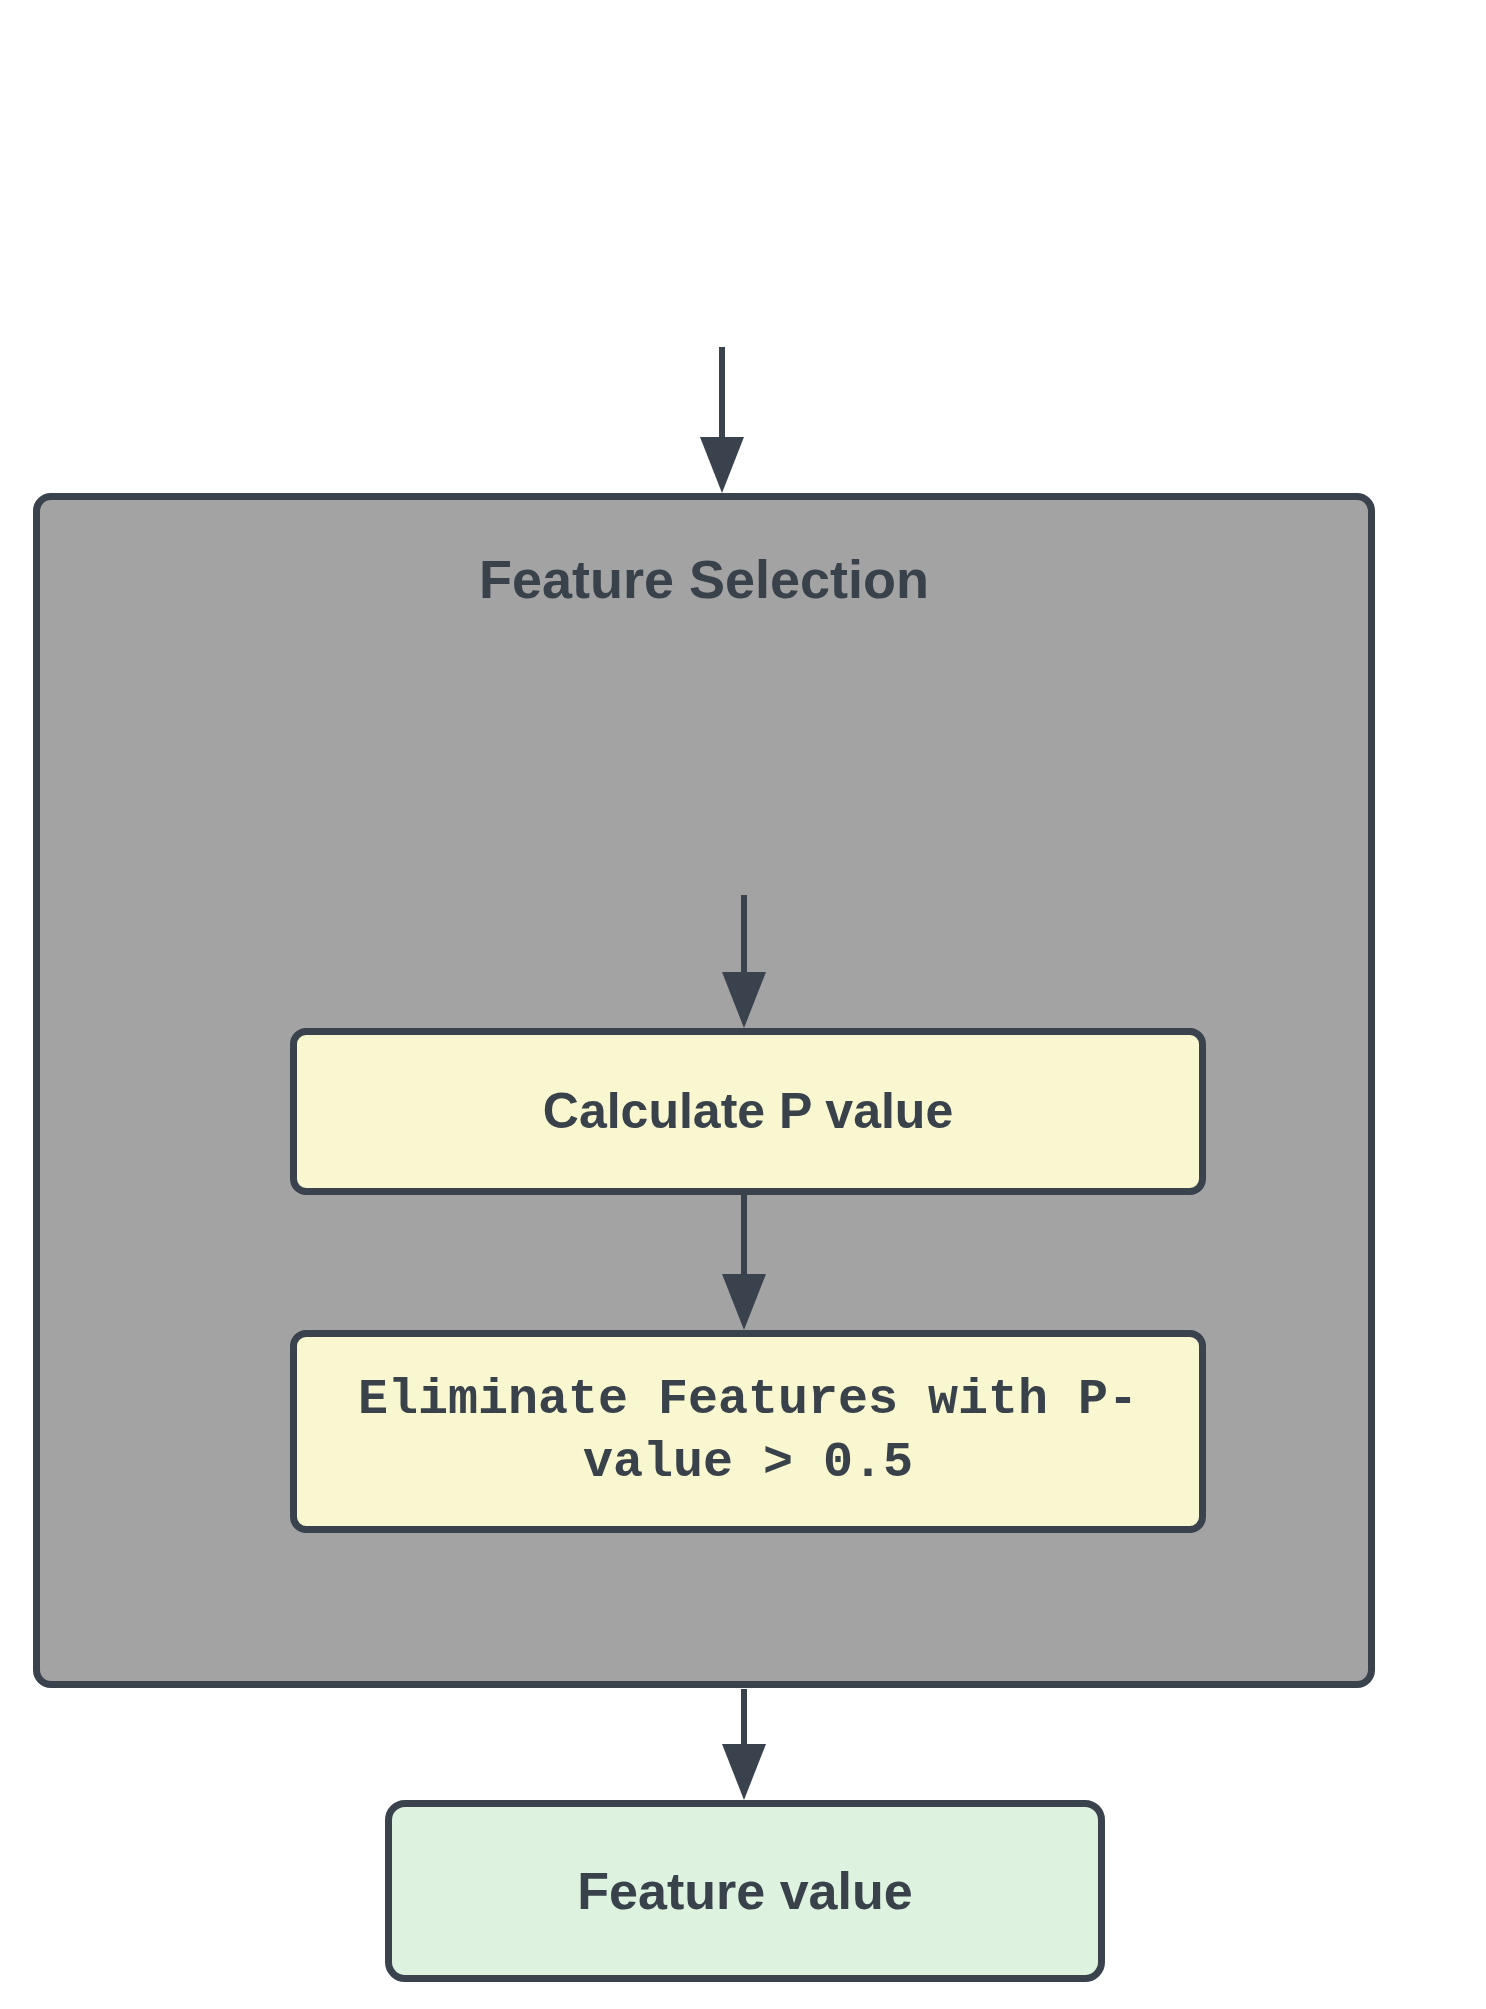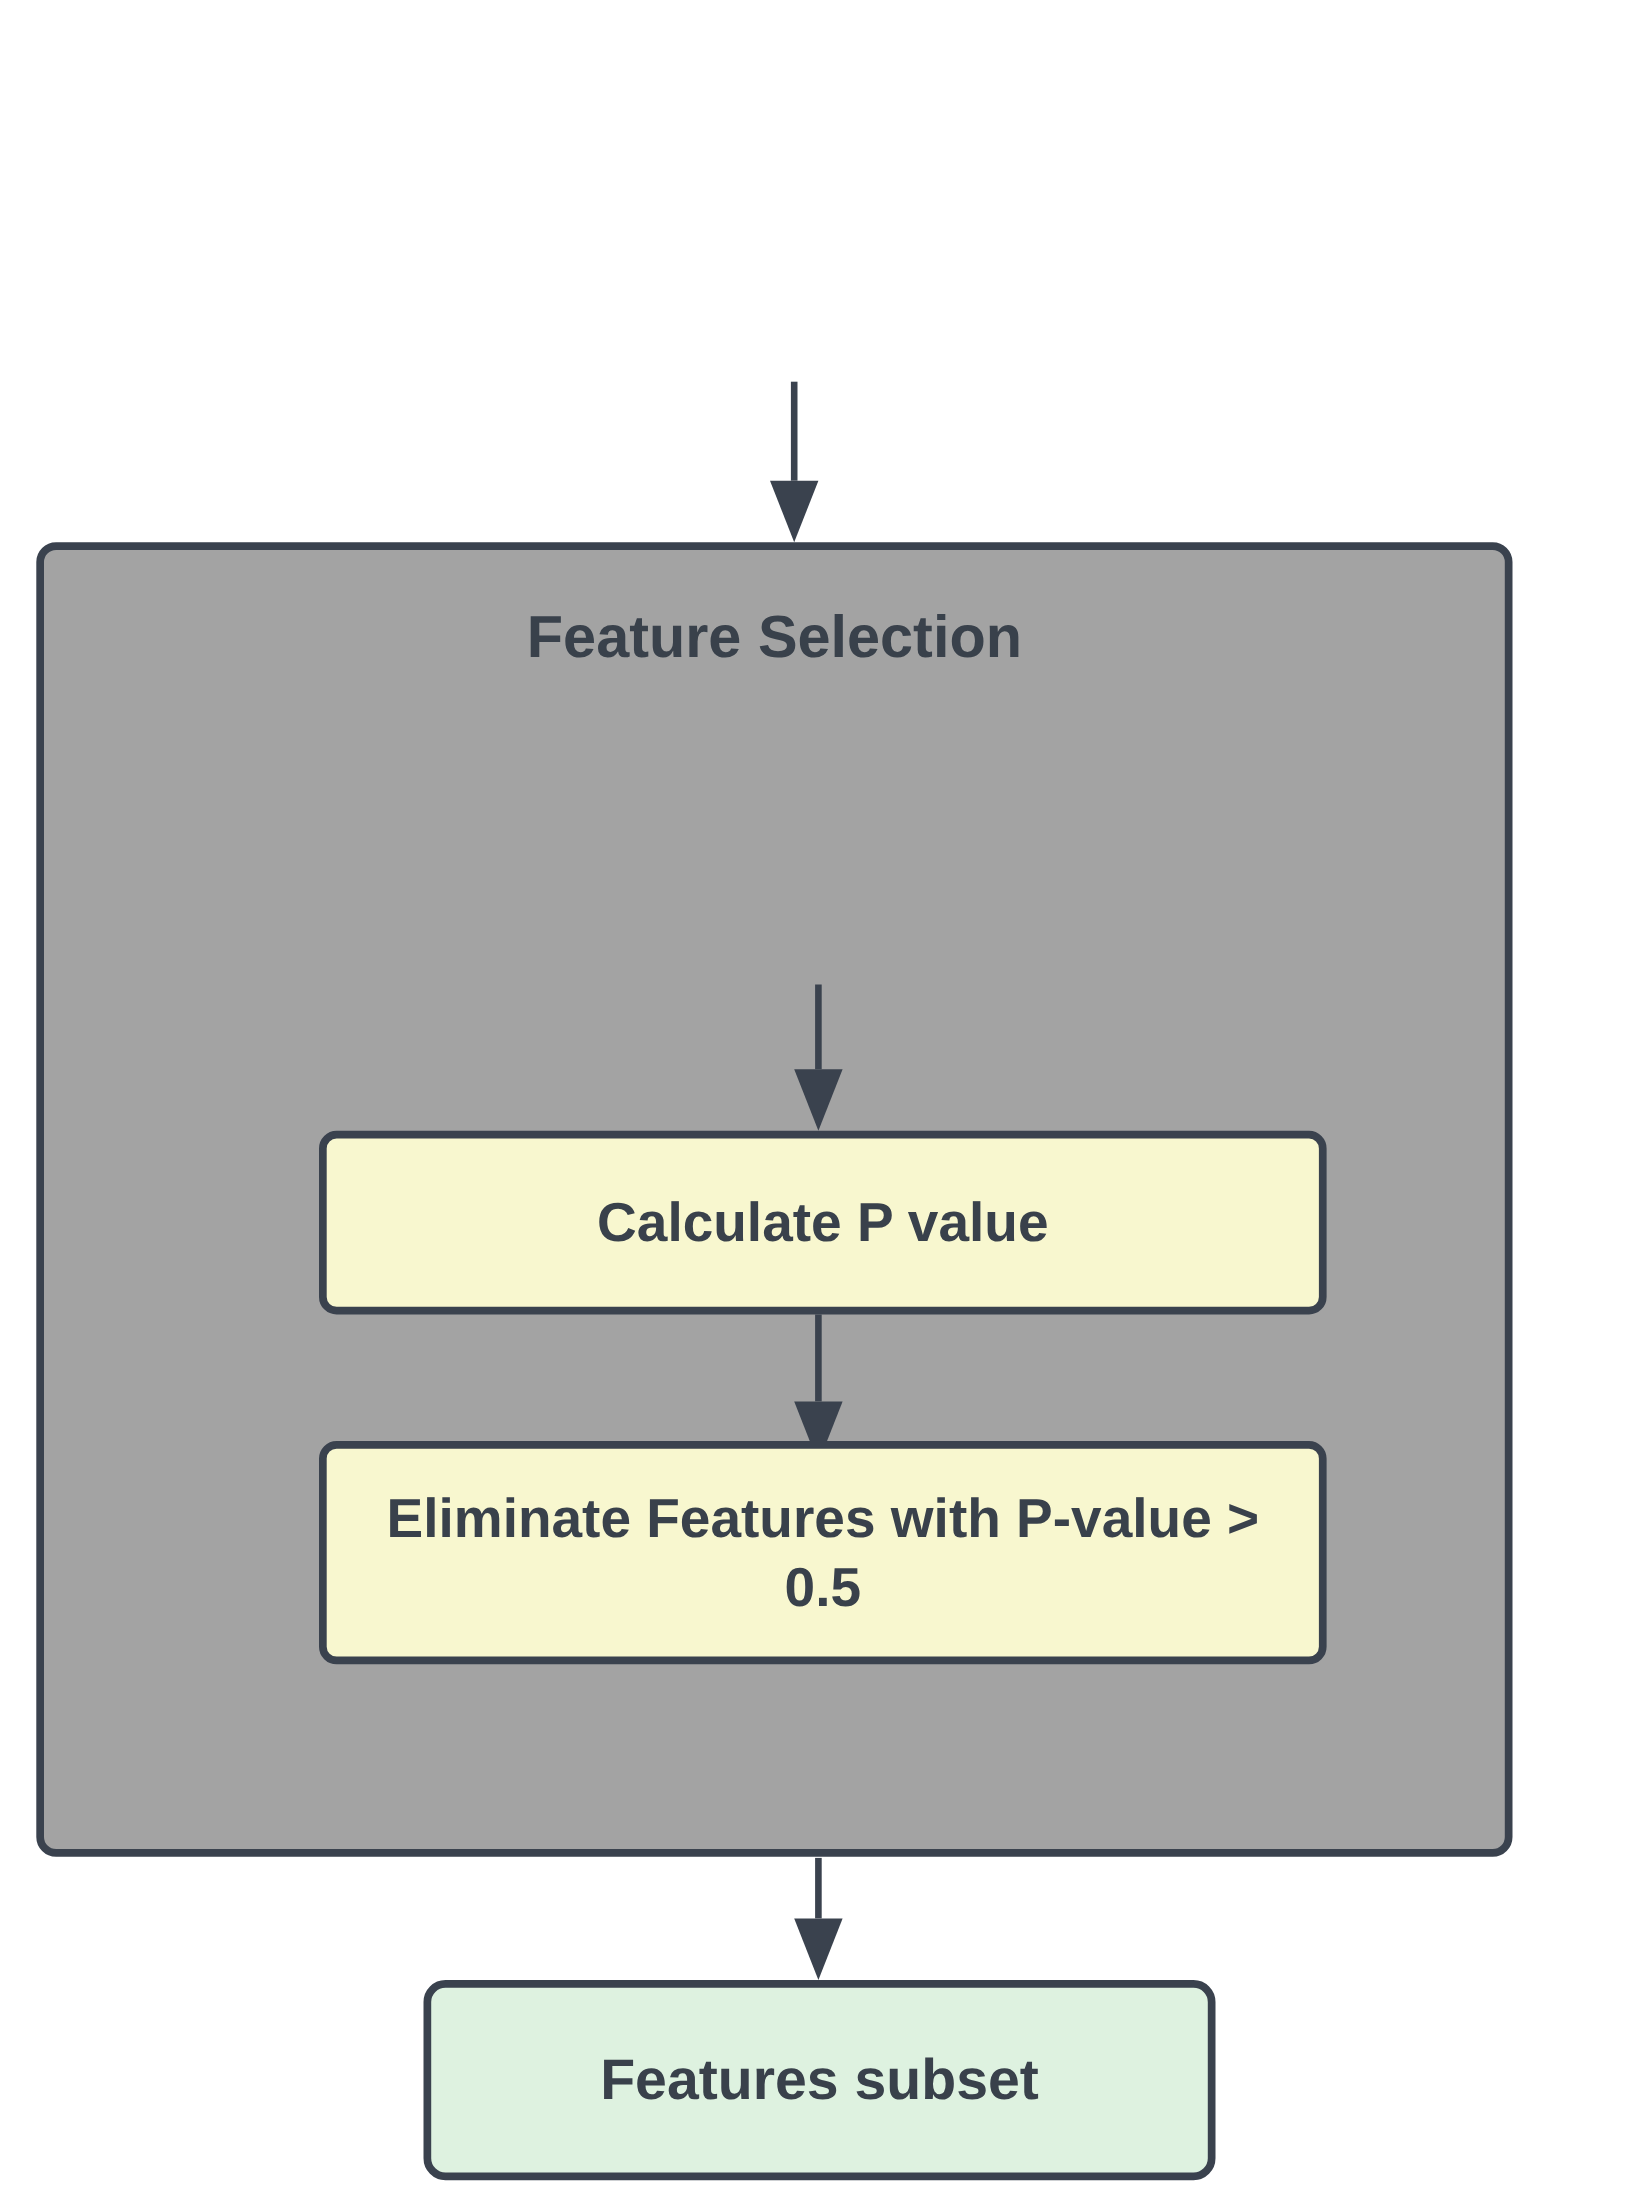--- a/index.html
+++ b/index.html
@@ -97,28 +97,28 @@
 
     <div class="node rect" style="left:250px;top:528px;width:916px;height:167px;background:#f8f7cf;">
       <div class="node-label">Calculate P value</div>
     </div>
 
     <div class="arrow" style="left:682px;top:695px;height:135px;">
       <div class="shaft"></div>
       <div class="head"></div>
     </div>
 
-    <div class="node rect" style="left:250px;top:810px;width:916px;height:203px;background:#f8f7cf;">
+    <div class="node rect" style="left:250px;top:830px;width:916px;height:203px;background:#f8f7cf;font-family:Liberation Mono, monospace;">
       <div class="node-label" style="max-width:800px;">Eliminate Features with P-value &gt; 0.5</div>
     </div>
 
   </div>
 
   <div class="arrow" style="left:722px;top:1689px;height:111px;">
     <div class="shaft"></div>
     <div class="head"></div>
   </div>
 
   <div class="node rect" style="left:385px;top:1800px;width:720px;height:182px;background:#def2e0;border-radius:20px;">
-    <div class="node-label" style="font-size:52px;">Features subset</div>
+    <div class="node-label" style="font-size:52px;">Feature value</div>
   </div>
 
 </div>
 
 </body></html>

